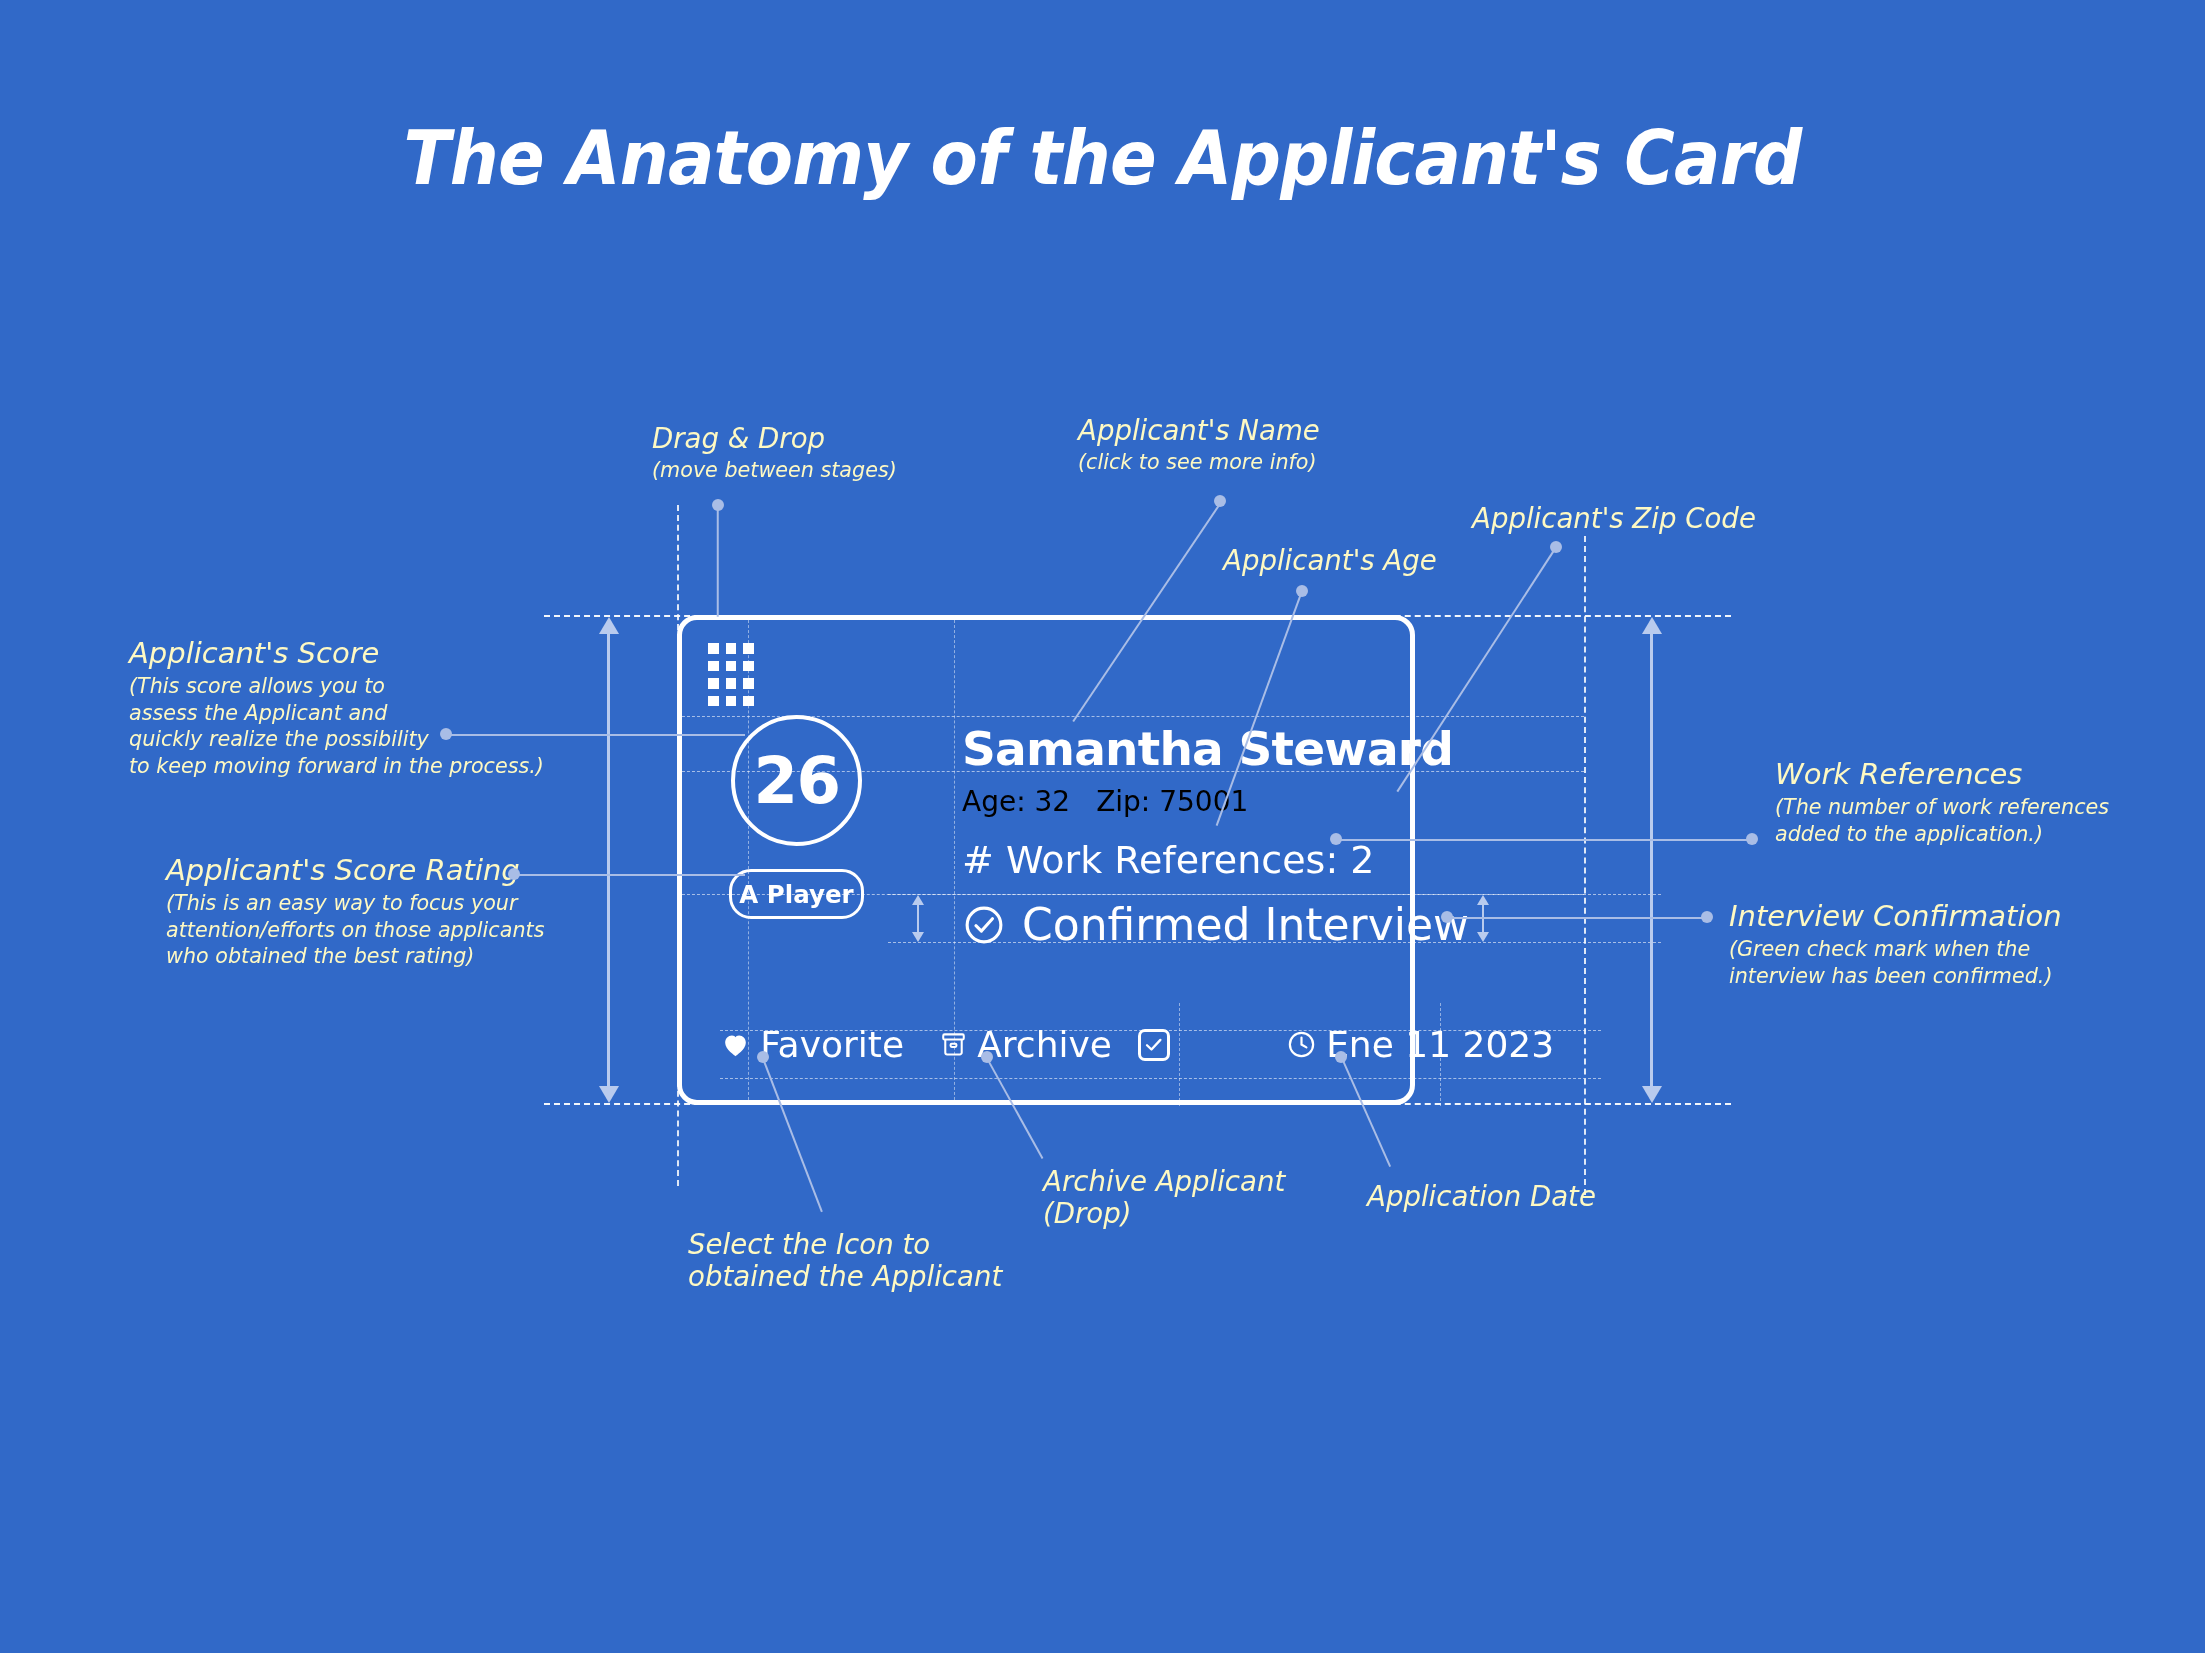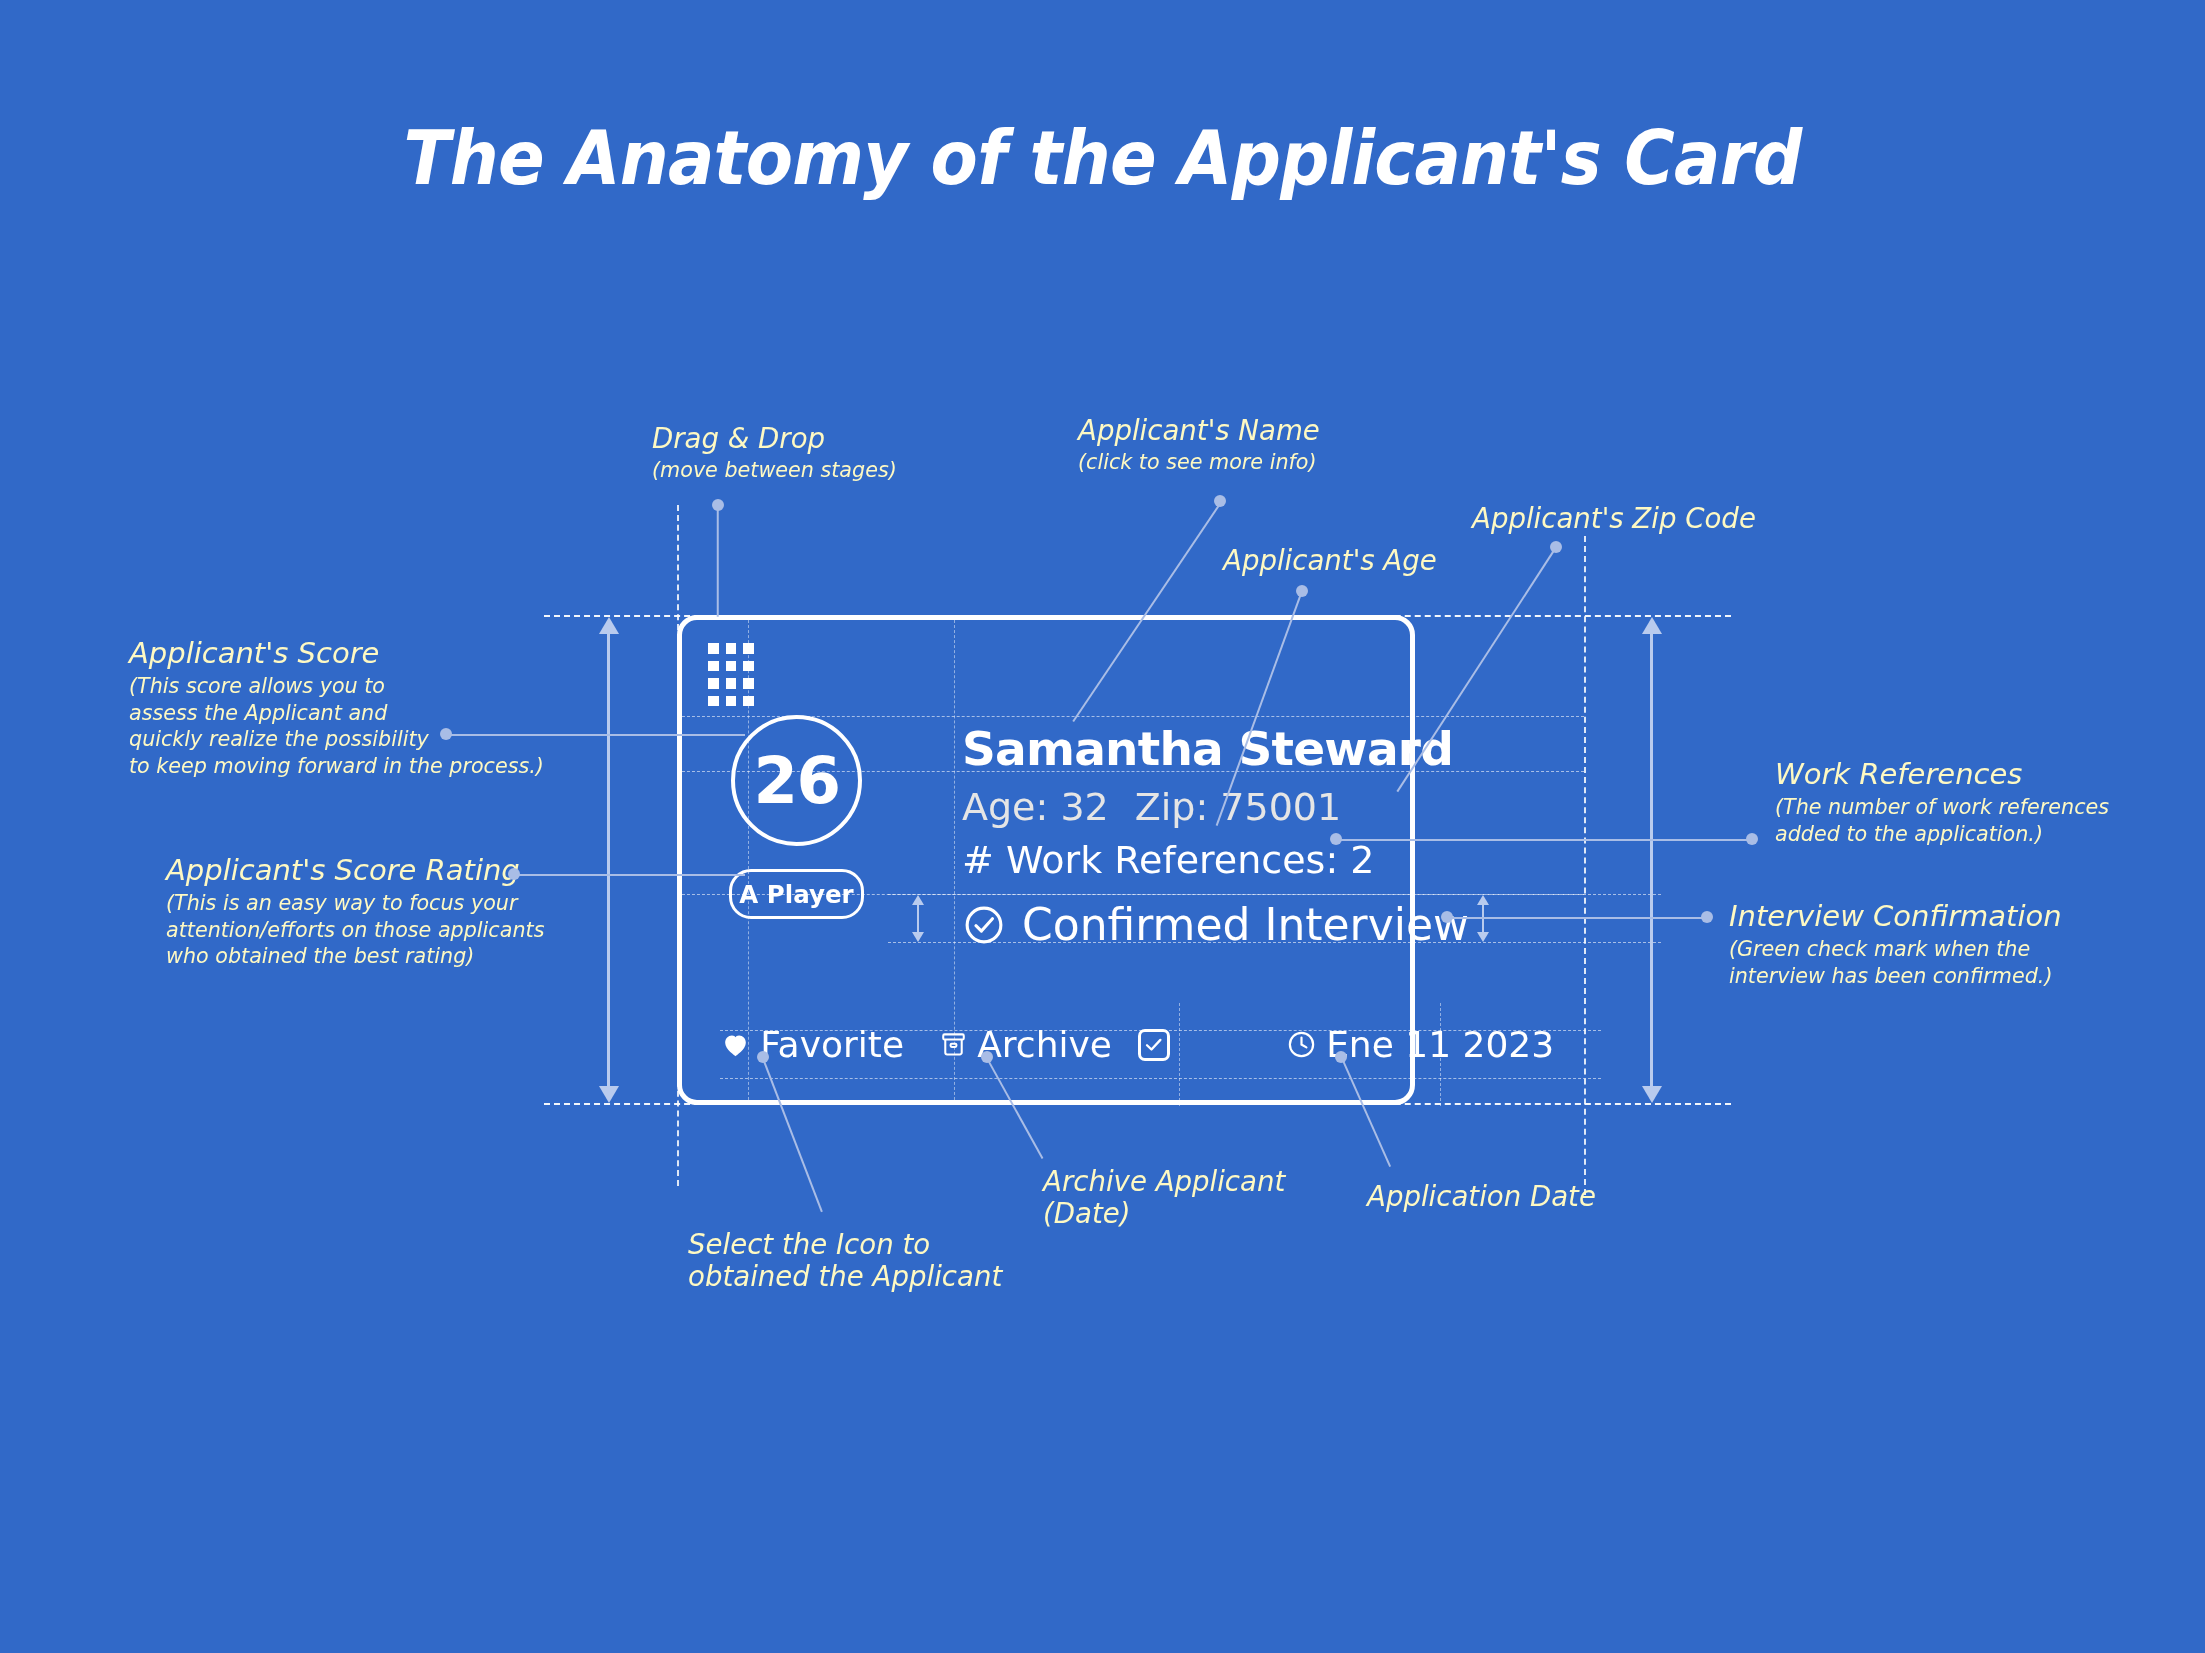--- a/index.html
+++ b/index.html
@@ -67,21 +67,21 @@
     color:#fff;font-size:64px;font-weight:bold;letter-spacing:-1.5px;
   }
   .rating-pill{
     position:absolute;left:47px;top:249px;width:129px;height:44px;
     border:3.8px solid #fff;border-radius:22px;
     display:flex;align-items:center;justify-content:center;
     color:#fff;font-size:24.5px;font-weight:bold;
   }
 
   .name{position:absolute;left:280px;top:101px;color:#fff;font-size:47px;font-weight:bold;letter-spacing:-0.8px;white-space:nowrap;}
-  .line2{position:absolute;left:280px;top:165px;color:#e5e5e5;font-size:38px;white-space:nowrap;}
+  .line2{position:absolute;left:280px;top:165px;color:#000000;font-size:28px;white-space:nowrap;}
   .line2 .gap{display:inline-block;width:26px;}
   .line3{position:absolute;left:280px;top:218px;color:#fff;font-size:38px;white-space:nowrap;}
 
   .confirm-row{position:absolute;left:280px;top:279px;display:flex;align-items:center;gap:16px;color:#ffffff;}
   .confirm-row .label{font-size:44px;white-space:nowrap;}
 
   .footer{position:absolute;left:38px;top:404px;width:835px;display:flex;align-items:center;color:#fff;}
   .fitem{display:flex;align-items:center;gap:9.2px;font-size:36px;white-space:nowrap;}
   .fgap1{width:35px;}
   .fgap2{width:26px;}
@@ -273,21 +273,21 @@
 
   <div class="anno" style="left:688px;top:1231px;">
     <span class="head">Select the Icon to</span>
     <span class="head">obtained the Applicant</span>
   </div>
   <div class="leader" style="left:763px;top:1057px;width:165px;transform:rotate(69deg);"></div>
   <div class="dot" style="left:757px;top:1051px;"></div>
 
   <div class="anno" style="left:1043px;top:1168px;">
     <span class="head">Archive Applicant</span>
-    <span class="head">(Date)</span>
+    <span class="head">(Drop)</span>
   </div>
   <div class="leader" style="left:987px;top:1057px;width:115px;transform:rotate(61deg);"></div>
   <div class="dot" style="left:981px;top:1051px;"></div>
 
   <div class="anno" style="left:1367px;top:1183px;">
     <span class="head">Application Date</span>
   </div>
   <div class="leader" style="left:1342px;top:1057px;width:119px;transform:rotate(66deg);"></div>
   <div class="dot" style="left:1335px;top:1051px;"></div>
 

